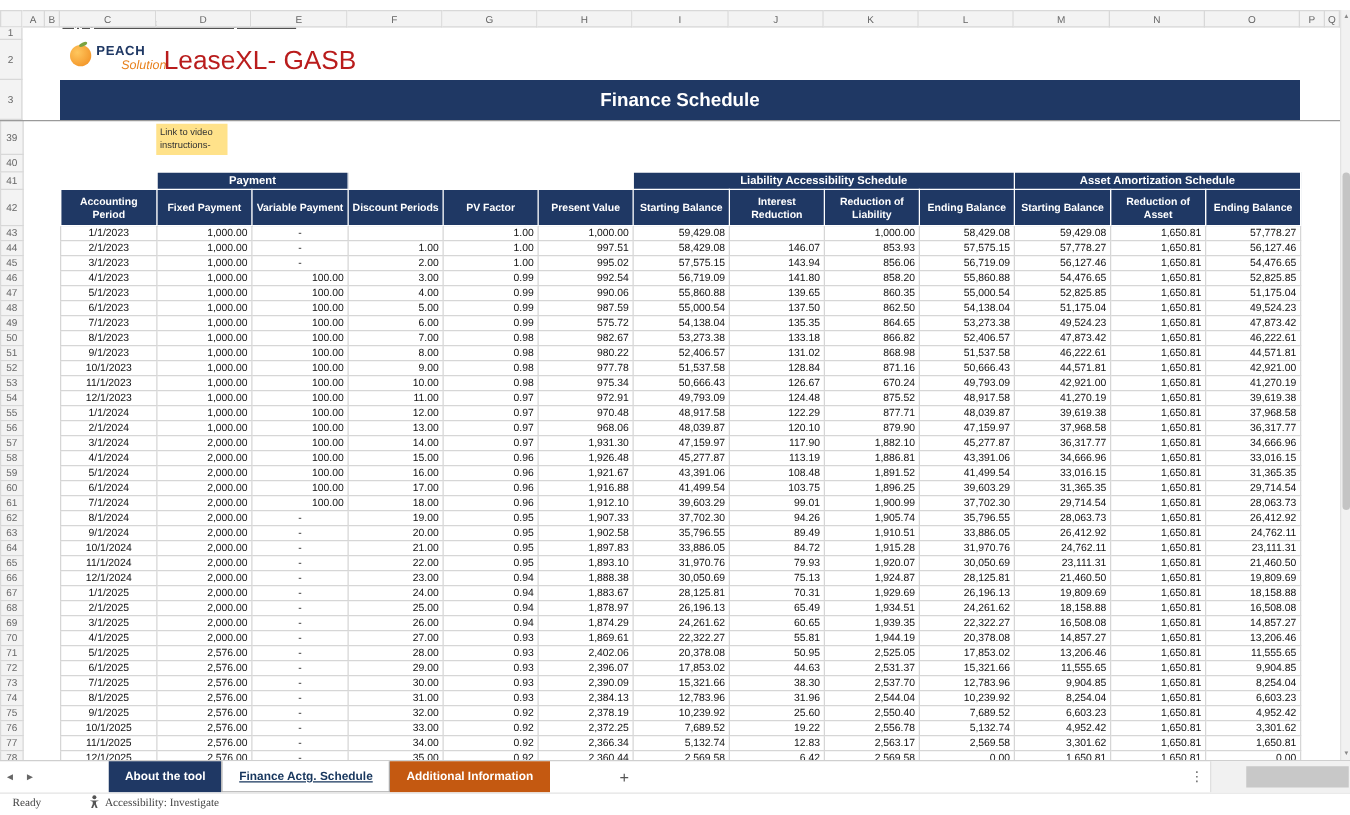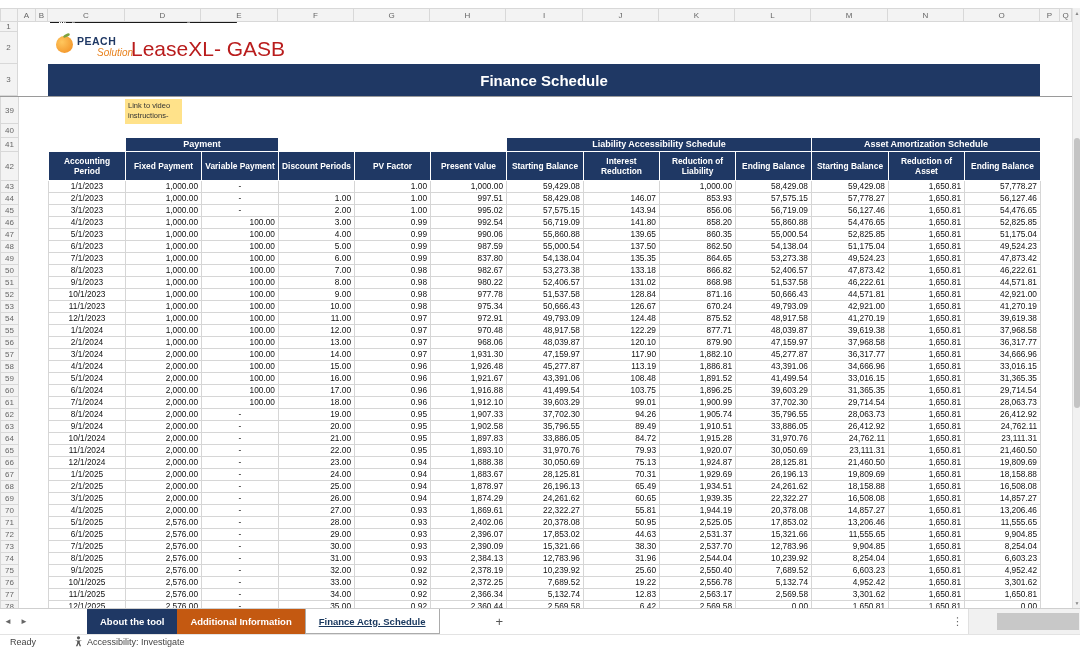--- a/index.html
+++ b/index.html
@@ -66,21 +66,21 @@
   .tab-navy{background:var(--navy,#1F3864);color:#fff;margin-left:55px;}
   .tab-active{background:#fff;color:#17365D;border:1px solid #ABABAB;border-top:none;text-decoration:underline;}
   .tab-orange{background:var(--orange,#C45911);color:#fff;}
   .addsheet{margin-left:48px;color:#555;font-size:13px;display:flex;align-items:center;padding:0 8px;cursor:pointer;}
   .kebab{margin-left:auto;color:#666;font-size:11px;display:flex;align-items:center;padding:0 5px;cursor:pointer;}
   .hscroll{width:112px;background:#F1F1F1;position:relative;border-left:1px solid #E0E0E0;cursor:pointer;}
   .hthumb{position:absolute;left:28px;top:4px;height:17px;width:82px;background:#C8C8C8;}
 
   
   .statusbar{position:absolute;left:0;top:634px;width:1080px;height:14px;background:#fff;
-    border-top:1px solid #E3E3E3;display:flex;align-items:center;font-size:9px;color:#444;z-index:8;}
+    border-top:1px solid #E3E3E3;display:flex;align-items:center;font-size:9px;color:#444;z-index:8;font-family:Liberation Serif, serif;}
   .ready{margin-left:10px;}
   .access{margin-left:38px;display:flex;align-items:center;gap:4px;cursor:pointer;}
 </style>
 </head>
 <body>
 
 <div class="app">
 
   <div class="colstrip">
     <div class="corner"></div>
@@ -316,21 +316,21 @@
         </tr>
         <tr>
           <td class="rn">49</td>
           <td class="sp"></td>
           <td class="sp"></td>
           <td class="cell c-center">7/1/2023</td>
           <td class="cell c-num">1,000.00</td>
           <td class="cell c-num">100.00</td>
           <td class="cell c-num">6.00</td>
           <td class="cell c-num">0.99</td>
-          <td class="cell c-num">837.80</td>
+          <td class="cell c-num">575.72</td>
           <td class="cell c-num">54,138.04</td>
           <td class="cell c-num">135.35</td>
           <td class="cell c-num">864.65</td>
           <td class="cell c-num">53,273.38</td>
           <td class="cell c-num">49,524.23</td>
           <td class="cell c-num">1,650.81</td>
           <td class="cell c-num">47,873.42</td>
           <td class="sp"></td>
           <td class="sp"></td>
         </tr>
@@ -920,22 +920,22 @@
   <div class="vscroll">
     <div class="varrow vup">▲</div>
     <div class="vthumb"></div>
     <div class="varrow vdown">▼</div>
   </div>
 
   <div class="tabbar">
     <div class="navbtn">◄</div>
     <div class="navbtn">►</div>
     <div class="tab tab-navy">About the tool</div>
+    <div class="tab tab-active">Finance Actg. Schedule</div>
     <div class="tab tab-orange">Additional Information</div>
-    <div class="tab tab-active">Finance Actg. Schedule</div>
     <div class="addsheet">+</div>
     <div class="kebab">⋮</div>
     <div class="hscroll">
       <div class="hthumb"></div>
     </div>
   </div>
 
   <div class="statusbar">
     <span class="ready">Ready</span>
     <span class="access">

